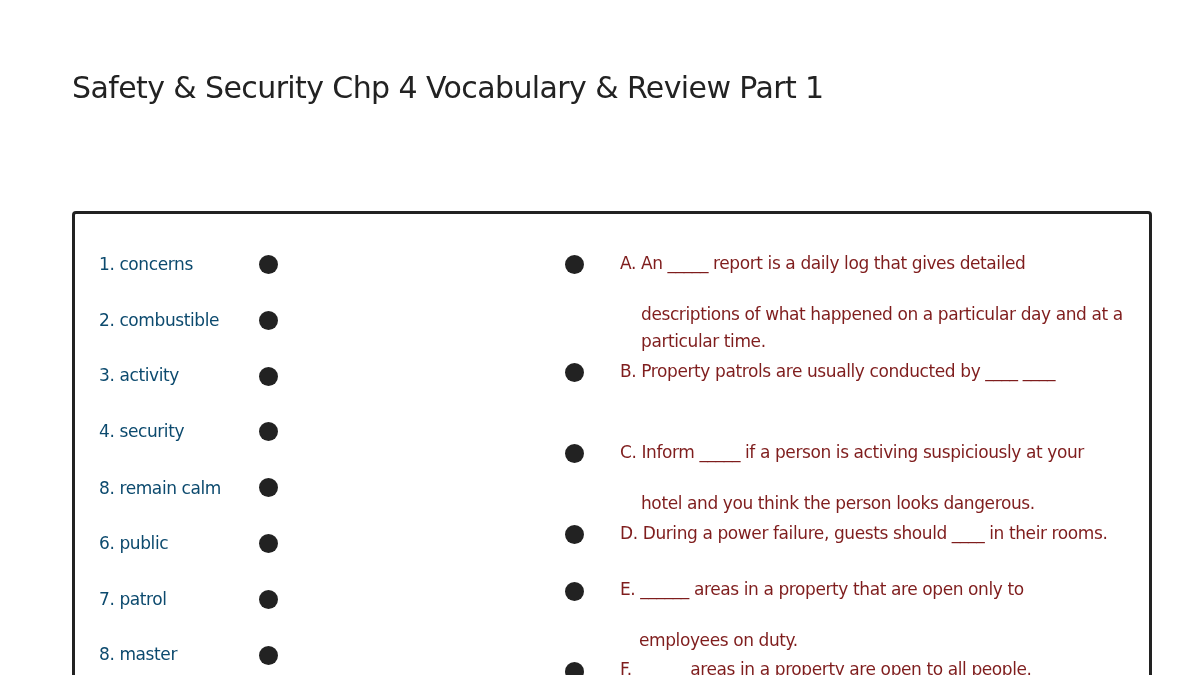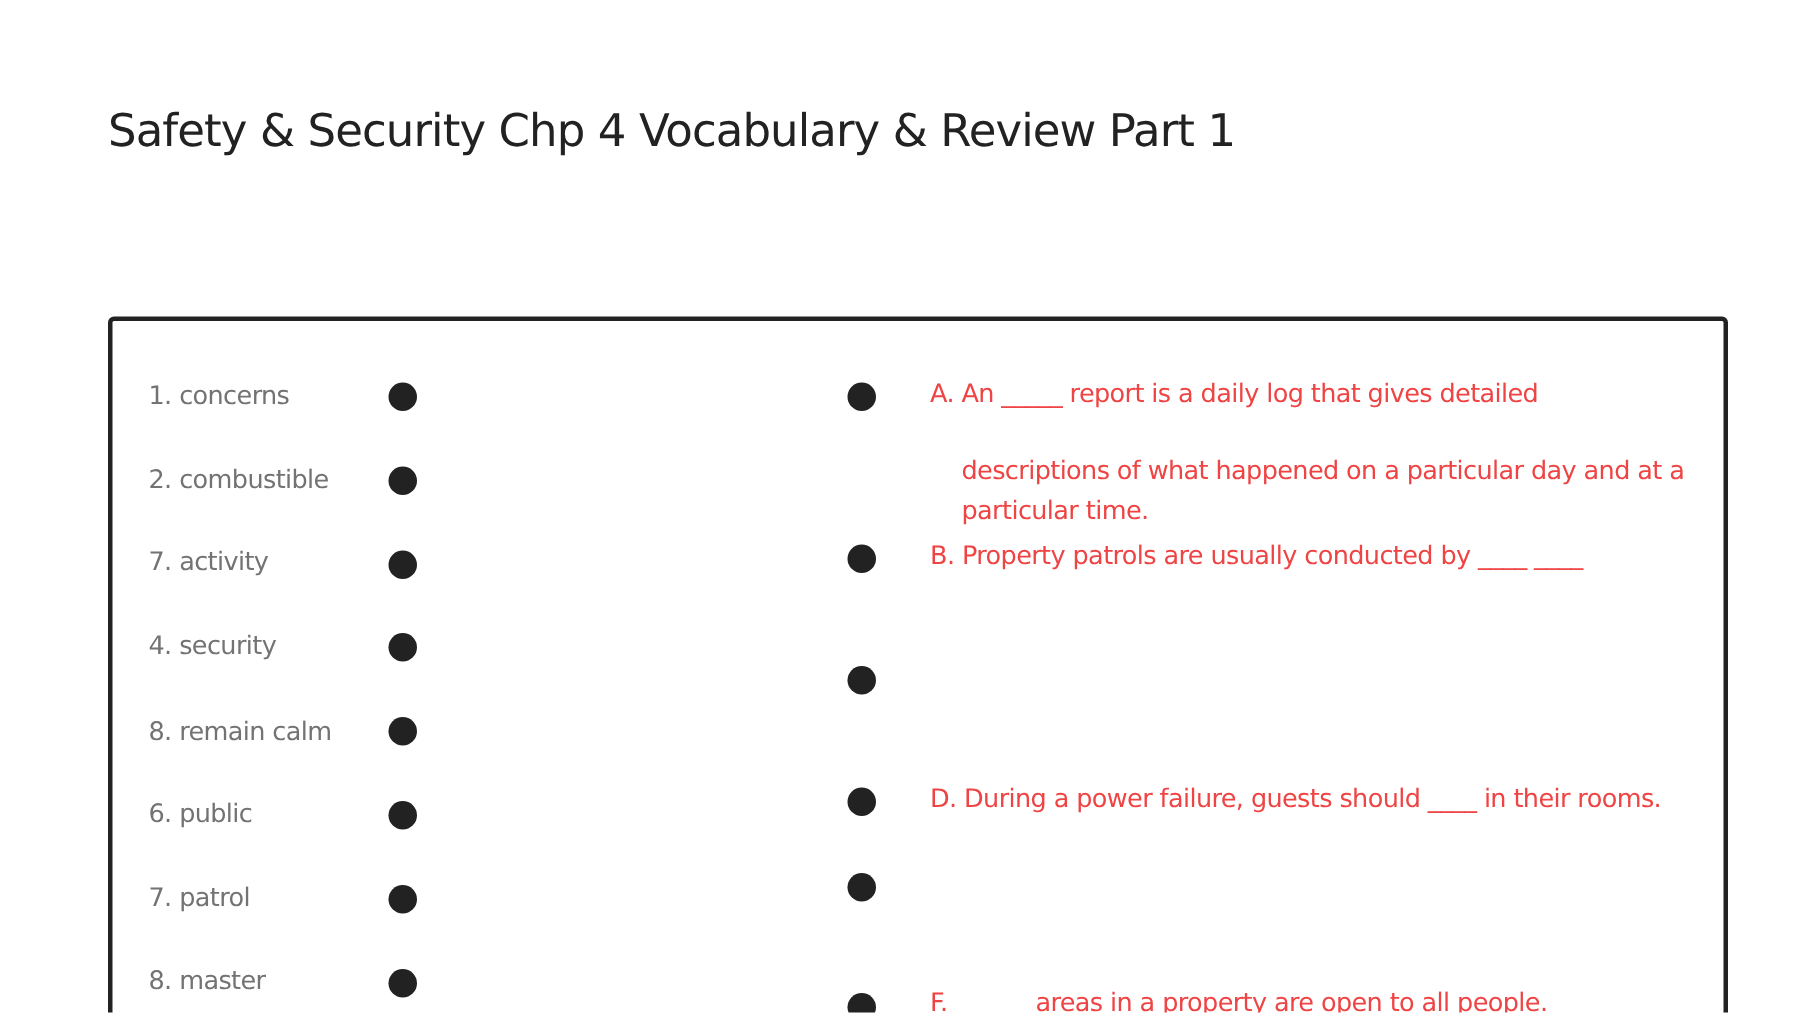--- a/index.html
+++ b/index.html
@@ -36,39 +36,39 @@
       width: 1074px;
       height: 520px;
       border: 3px solid #222222;
       border-radius: 4px;
     }
     .term {
       position: absolute;
       left: 99px;
       font-size: 17px;
       letter-spacing: -0.4px;
-      color: #737373;
+      color: #0c4a6e;
       white-space: nowrap;
       line-height: 20px;
     }
     .dot {
       position: absolute;
       width: 19px;
       height: 19px;
       border-radius: 50%;
       background: #222222;
     }
     .def {
       position: absolute;
       left: 620px;
       width: 520px;
       font-size: 17px;
       letter-spacing: -0.4px;
       line-height: 27px;
-      color: #ef4444;
+      color: #7f1d1d;
     }
     .def .first {
       display: block;
       white-space: nowrap;
     }
     .def .rest {
       display: block;
       padding-left: 21px;
       margin-top: 24px;
     }
@@ -76,21 +76,21 @@
 </head>
 <body>
 
 <div class="page">
   <h1 class="title">Safety &amp; Security Chp 4 Vocabulary &amp; Review Part 1</h1>
 
   <div class="box"></div>
 
   <div class="term" style="top:254px">1. concerns</div>
   <div class="term" style="top:310px">2. combustible</div>
-  <div class="term" style="top:365px">7. activity</div>
+  <div class="term" style="top:365px">3. activity</div>
   <div class="term" style="top:421px">4. security</div>
   <div class="term" style="top:478px">8. remain calm</div>
   <div class="term" style="top:533px">6. public</div>
   <div class="term" style="top:589px">7. patrol</div>
   <div class="term" style="top:644px">8. master</div>
 
   <div class="dot" style="left:259px; top:255px"></div>
   <div class="dot" style="left:259px; top:311px"></div>
   <div class="dot" style="left:259px; top:367px"></div>
   <div class="dot" style="left:259px; top:422px"></div>
@@ -106,19 +106,27 @@
   <div class="dot" style="left:565px; top:582px"></div>
   <div class="dot" style="left:565px; top:662px"></div>
 
   <div class="def" style="top:250px">
     <span class="first">A. An _____ report is a daily log that gives detailed</span>
     <span class="rest">descriptions of what happened on a particular day and at a particular time.</span>
   </div>
   <div class="def" style="top:358px">
     <span class="first">B. Property patrols are usually conducted by ____ ____</span>
   </div>
+  <div class="def" style="top:439px">
+    <span class="first">C. Inform _____ if a person is activing suspiciously at your</span>
+    <span class="rest">hotel and you think the person looks dangerous.</span>
+  </div>
   <div class="def" style="top:520px">
     <span class="first">D. During a power failure, guests should ____ in their rooms.</span>
+  </div>
+  <div class="def" style="top:576px">
+    <span class="first">E. ______ areas in a property that are open only to</span>
+    <span class="rest" style="padding-left:19px">employees on duty.</span>
   </div>
   <div class="def" style="top:656px">
     <span class="first">F. ______ areas in a property are open to all people.</span>
   </div>
 </div>
 
 </body></html>

